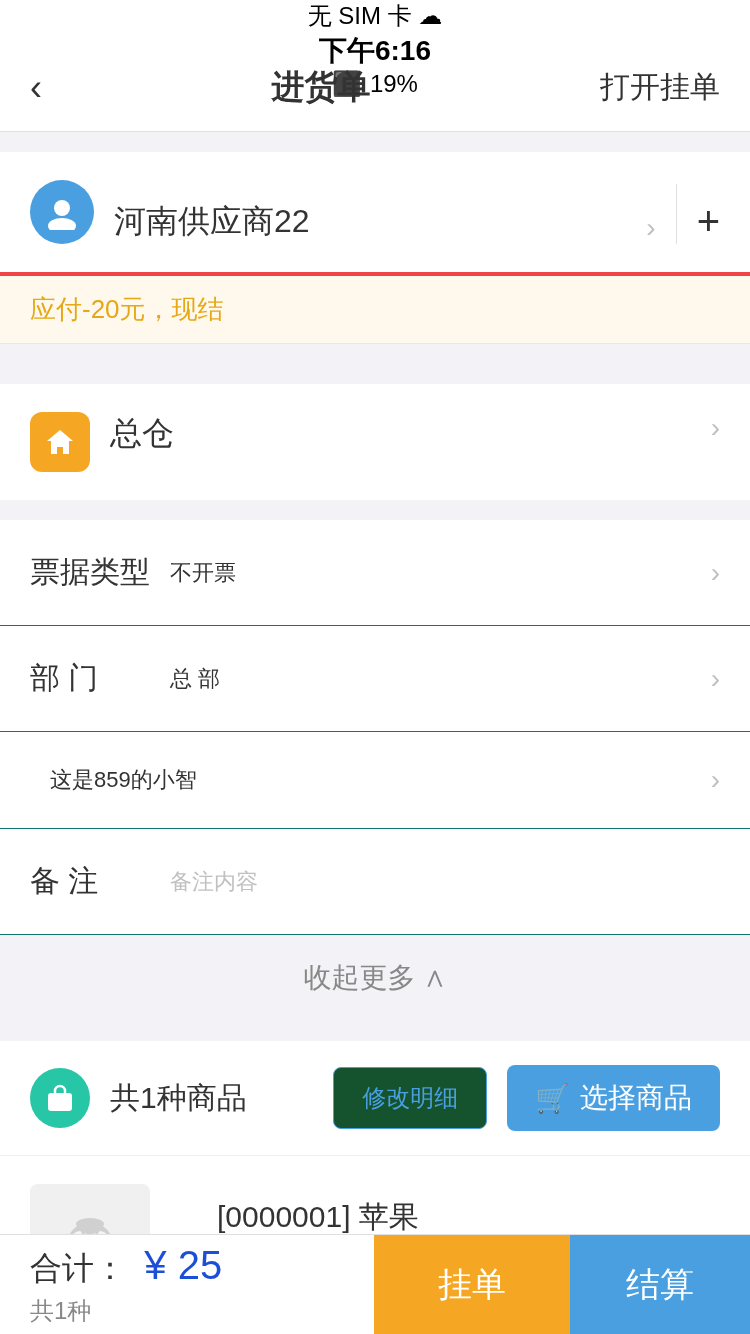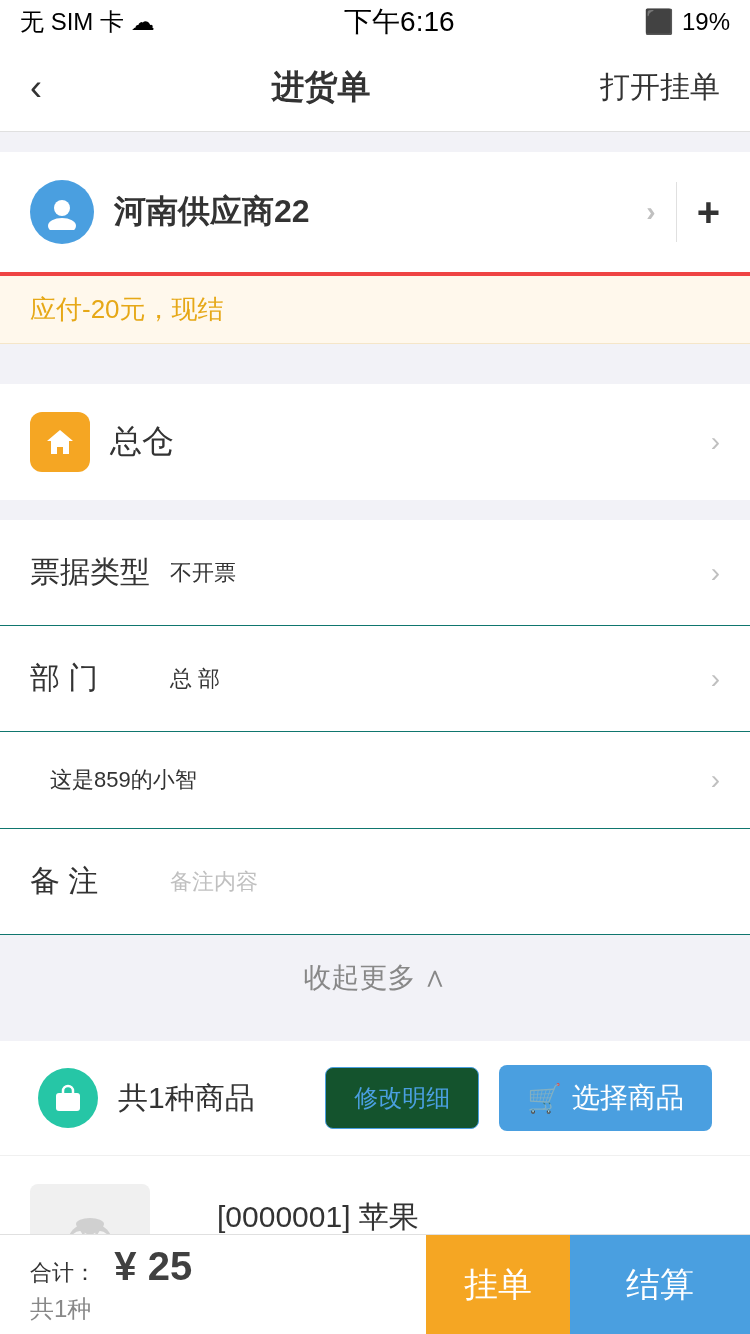--- a/index.html
+++ b/index.html
@@ -17,23 +17,24 @@
     .status-bar {
       width: 750px;
       height: 44px;
       background: #fff;
       display: flex;
       align-items: center;
       justify-content: space-between;
       padding: 0 20px;
       font-size: 24px;
       color: #000;
+      flex-direction: column;
     }
     .status-left { display: flex; align-items: center; gap: 10px; }
-    .status-center { font-size: 28px; font-weight: 400; }
+    .status-center { font-size: 28px; font-weight: 700; }
     .status-right { display: flex; align-items: center; gap: 8px; font-size: 24px; }
 
     
     .nav-bar {
       width: 750px;
       height: 88px;
       background: #fff;
       display: flex;
       align-items: center;
       justify-content: space-between;
@@ -64,24 +65,23 @@
 
     
     .card {
       background: #fff;
       width: 750px;
     }
 
     
     .supplier-row {
       display: flex;
-      align-items: center;
+      align-items: flex-end;
       padding: 28px 30px;
       background: #fff;
-      font-weight: bold;
     }
     .supplier-avatar {
       width: 64px;
       height: 64px;
       border-radius: 50%;
       background: #4a9fe0;
       display: flex;
       align-items: center;
       justify-content: center;
       color: #fff;
@@ -116,21 +116,20 @@
       padding: 16px 30px;
       font-size: 26px;
       color: #e6a817;
       border-top: 4px solid #ef4444;
       border-bottom: 1px solid #f5e6c8;
     }
 
     
     .warehouse-row {
       display: flex;
-      align-items: center;
       padding: 28px 30px;
       background: #fff;
       margin-top: 20px;
     }
     .warehouse-icon {
       width: 60px;
       height: 60px;
       border-radius: 12px;
       background: #f5a623;
       display: flex;
@@ -178,21 +177,21 @@
       padding: 24px 0;
       font-size: 28px;
       color: #888;
       cursor: pointer;
     }
 
     
     .products-header {
       display: flex;
       align-items: center;
-      padding: 24px 38px;
+      padding: 24px 30px;
       background: #fff;
       margin-top: 0;
       gap: 20px;
     }
     .products-icon {
       width: 60px;
       height: 60px;
       border-radius: 50%;
       background: #26c6a6;
       display: flex;
@@ -282,37 +281,37 @@
       display: flex;
       align-items: center;
       background: #fff;
       border-top: 1px solid #e0e0e0;
     }
     .total-section {
       flex: 1;
       padding: 0 30px;
     }
     .total-label {
-      font-size: 22px;
+      font-size: 32px;
       color: #333;
       display: inline;
     }
     .total-amount {
       font-size: 40px;
-      font-weight: 700;
-      color: #404040;
+      font-weight: 400;
+      color: #1d4ed8;
       margin-left: 10px;
     }
     .total-count {
       font-size: 24px;
       color: #888;
       margin-top: 4px;
     }
     .btn-hang {
-      width: 144px;
+      width: 196px;
       height: 100px;
       background: #f5a623;
       color: #fff;
       font-size: 34px;
       font-weight: 500;
       border: none;
       cursor: pointer;
       display: flex;
       align-items: center;
       justify-content: center;

